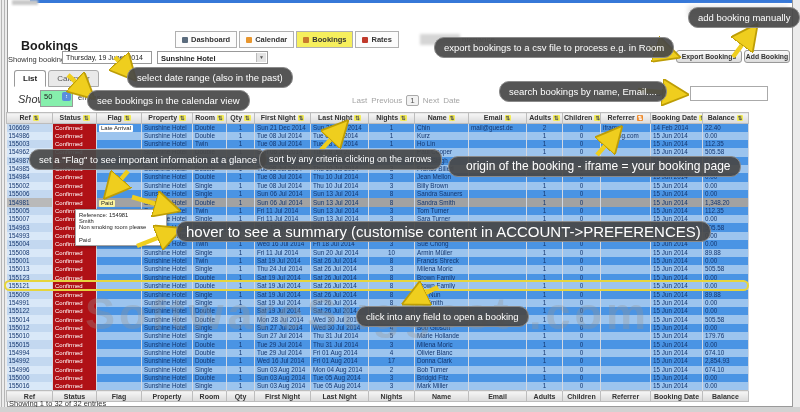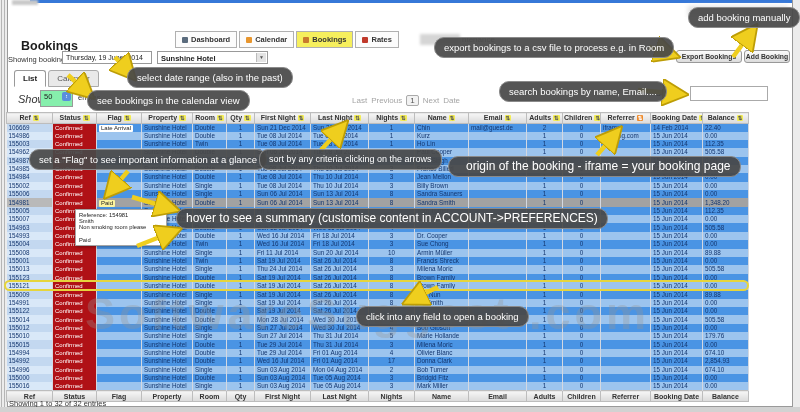--- a/index.html
+++ b/index.html
@@ -103,21 +103,21 @@
   .callout { position:absolute; background:rgba(72,72,72,0.93); border:1px solid #8a8a8a; border-radius:10px;
     color:#fff; font-size:9.5px; line-height:11px; padding:4px 9px; white-space:nowrap; z-index:50; }
   .co-add    { left:688px; top:7px; }
   .co-export { left:434px; top:37px; }
   .co-date   { left:127px; top:67px; }
   .co-cal    { left:87px;  top:90px; }
   .co-search { left:499px; top:81px; }
   .co-flag   { left:29px;  top:149px; }
   .co-sort   { left:259px; top:149px; font-size:9px;border-radius:9px; }
   .co-origin { left:448px; top:156px; font-size:12px;padding-left:17px; }
-  .co-hover  { left:176px; top:208px; font-size:12px; }
+  .co-hover  { left:176px; top:221px; font-size:15px; }
   .co-click  { left:356px; top:306px; }
 
   #arrows { position:absolute; left:0; top:0; width:800px; height:412px; z-index:45; pointer-events:none; }
   .arrow { stroke:#efce1e; stroke-width:4.5; }
 </style>
 </head>
 <body>
 
 <div id="canvas">
   <div id="frame-line-a"></div>

